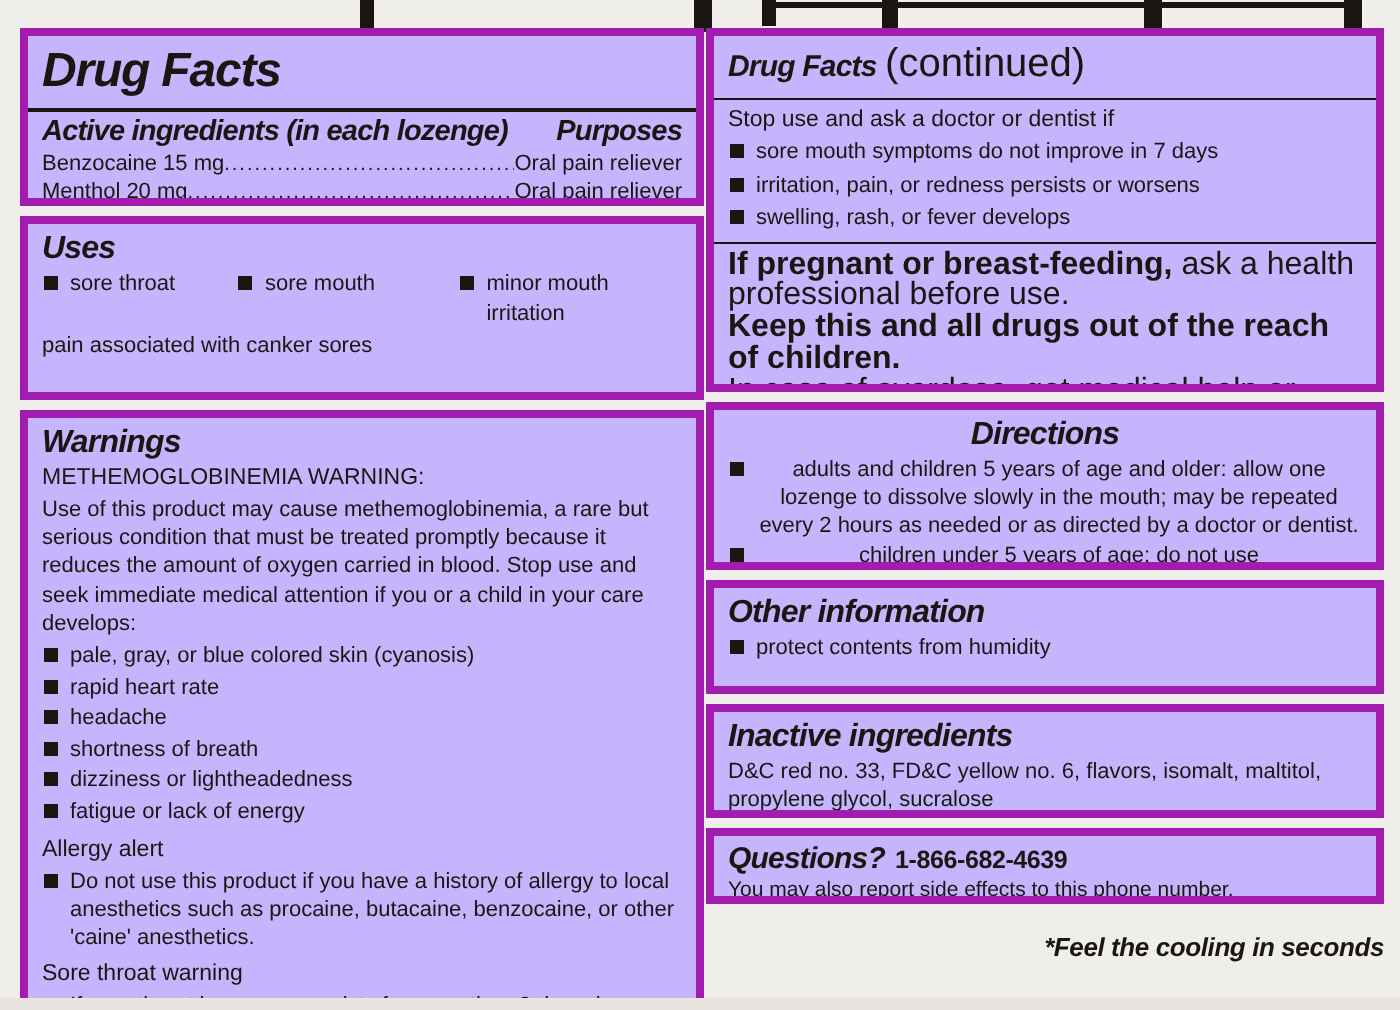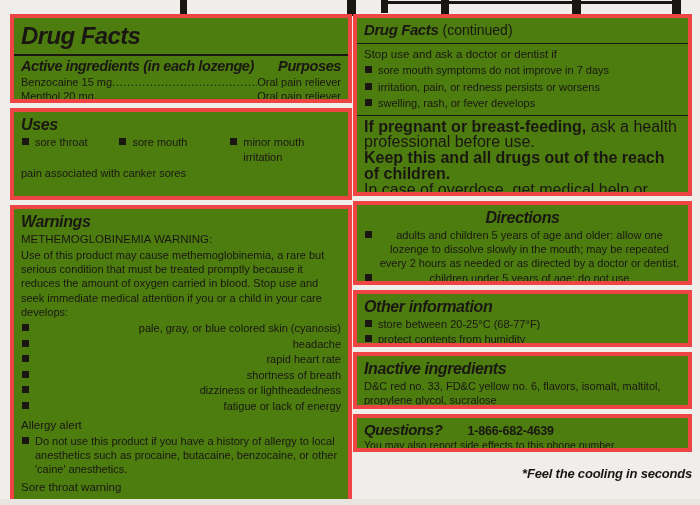--- a/index.html
+++ b/index.html
@@ -12,22 +12,22 @@
     overflow:hidden;
   }
   .tick { position:absolute; top:0; background:#1a1713; }
   .fold-edge { position:absolute; background:#1a1713; }
 
   .col { position:absolute; display:flex; flex-direction:column; }
   .col-left  { left:10px;  top:14px; width:342px; gap:5px; }
   .col-right { left:353px; top:14px; width:339px; gap:5px; }
 
   .box {
-    background:#4d7c0f;
-    border:4px solid #ef4444;
+    background:#c4b5fd;
+    border:4px solid #a21caf;
     padding:2px 7px 3px;
     position:relative;
     overflow:hidden;
   }
   .rule      { border-top:2.5px solid #1a1713; margin:1px -7px 2px; }
   .thin-rule { border-top:1.5px solid #1a1713; margin:3px -7px 3px; }
 
   .h-main { font-size:24px; font-weight:bold; font-style:italic; letter-spacing:-0.6px; padding:2px 0 3px; }
   .h-sec  { font-size:16px; font-weight:bold; font-style:italic; letter-spacing:-0.4px; line-height:19px; margin:1px 0 1px; }
   .h-sub  { font-size:11.5px; font-weight:normal; line-height:15px; }
@@ -43,31 +43,31 @@
   .sq { width:7px; height:7px; background:#1a1713; flex:0 0 auto; margin:3px 6px 0 1px; }
   .b-row.wide { line-height:15.5px; }
   .b-row .b-text { flex:1; }
 
   .uses-inline { display:flex; gap:6px; font-size:11px; line-height:15px; margin-top:1px; }
   .uses-inline .item { display:flex; }
   .uses-inline .item:nth-child(1) { width:96px; }
   .uses-inline .item:nth-child(2) { width:110px; }
 
   .warn-body { font-size:11px; line-height:14.2px; margin:1px 0 2px; }
-  .warn-syms .b-row { line-height:14.6px;text-align:right; }
+  .warn-syms .b-row { line-height:14.6px; }
 
   .continue-arrow { position:absolute; right:7px; bottom:3px; font-size:12px; line-height:12px; }
 
   .cont-title { font-size:15px; padding:1px 0 2px; }
   .cont-title .t  { font-weight:bold; font-style:italic; letter-spacing:-0.4px; }
-  .cont-title .ts { font-weight:normal; font-style:normal; font-size:14px; }
+  .cont-title .ts { font-weight:normal; font-style:normal; font-size:20px; }
 
   .preg-block { font-size:16px; line-height:15.8px; }
 
-  .q-row { display:flex; align-items:baseline; gap:25px; }
+  .q-row { display:flex; align-items:baseline; gap:5px; }
   .q-head  { font-size:15px; font-weight:bold; font-style:italic; letter-spacing:-0.4px; }
   .q-phone { font-size:12.5px; font-weight:bold; letter-spacing:-0.2px; }
   .q-note  { font-size:10.5px; line-height:12px; margin-top:1px; }
 
   .tagline { text-align:right; font-size:13px; font-weight:bold; font-style:italic; letter-spacing:-0.2px; margin-top:9px; padding-right:0; }
 
   .bottom-strip { position:absolute; left:0; bottom:0; width:700px; height:6px; background:#e8e5e1; }
 </style>
 </head>
 <body>
@@ -127,25 +127,25 @@
     <div class="h-sec">Warnings</div>
     <div class="h-sub">METHEMOGLOBINEMIA WARNING:</div>
     <div class="warn-body">Use of this product may cause methemoglobinemia, a rare but serious condition that must be treated promptly because it reduces the amount of oxygen carried in blood. Stop use and seek immediate medical attention if you or a child in your care develops:</div>
     <div class="warn-syms">
       <div class="b-row">
           <span class="sq"></span>
           <span class="b-text">pale, gray, or blue colored skin (cyanosis)</span>
         </div>
       <div class="b-row">
           <span class="sq"></span>
+          <span class="b-text">rapid heart rate</span>
+        </div>
+      <div class="b-row">
+          <span class="sq"></span>
           <span class="b-text">headache</span>
-        </div>
-      <div class="b-row">
-          <span class="sq"></span>
-          <span class="b-text">rapid heart rate</span>
         </div>
       <div class="b-row">
           <span class="sq"></span>
           <span class="b-text">shortness of breath</span>
         </div>
       <div class="b-row">
           <span class="sq"></span>
           <span class="b-text">dizziness or lightheadedness</span>
         </div>
       <div class="b-row">
@@ -207,24 +207,20 @@
     <div class="b-row">
         <span class="sq"></span>
         <span class="b-text">children under 5 years of age: do not use</span>
       </div>
   </section>
 
   <section class="box" style="height:57px;">
     <div class="h-sec">Other information</div>
     <div class="b-row">
         <span class="sq"></span>
-        <span class="b-text">store between 20-25°C (68-77°F)</span>
-      </div>
-    <div class="b-row">
-        <span class="sq"></span>
         <span class="b-text">protect contents from humidity</span>
       </div>
   </section>
 
   <section class="box" style="height:57px;">
     <div class="h-sec">Inactive ingredients</div>
     <div class="body-txt">D&amp;C red no. 33, FD&amp;C yellow no. 6, flavors, isomalt, maltitol, propylene glycol, sucralose</div>
   </section>
 
   <section class="box" style="height:38px; padding-top:3px;">

